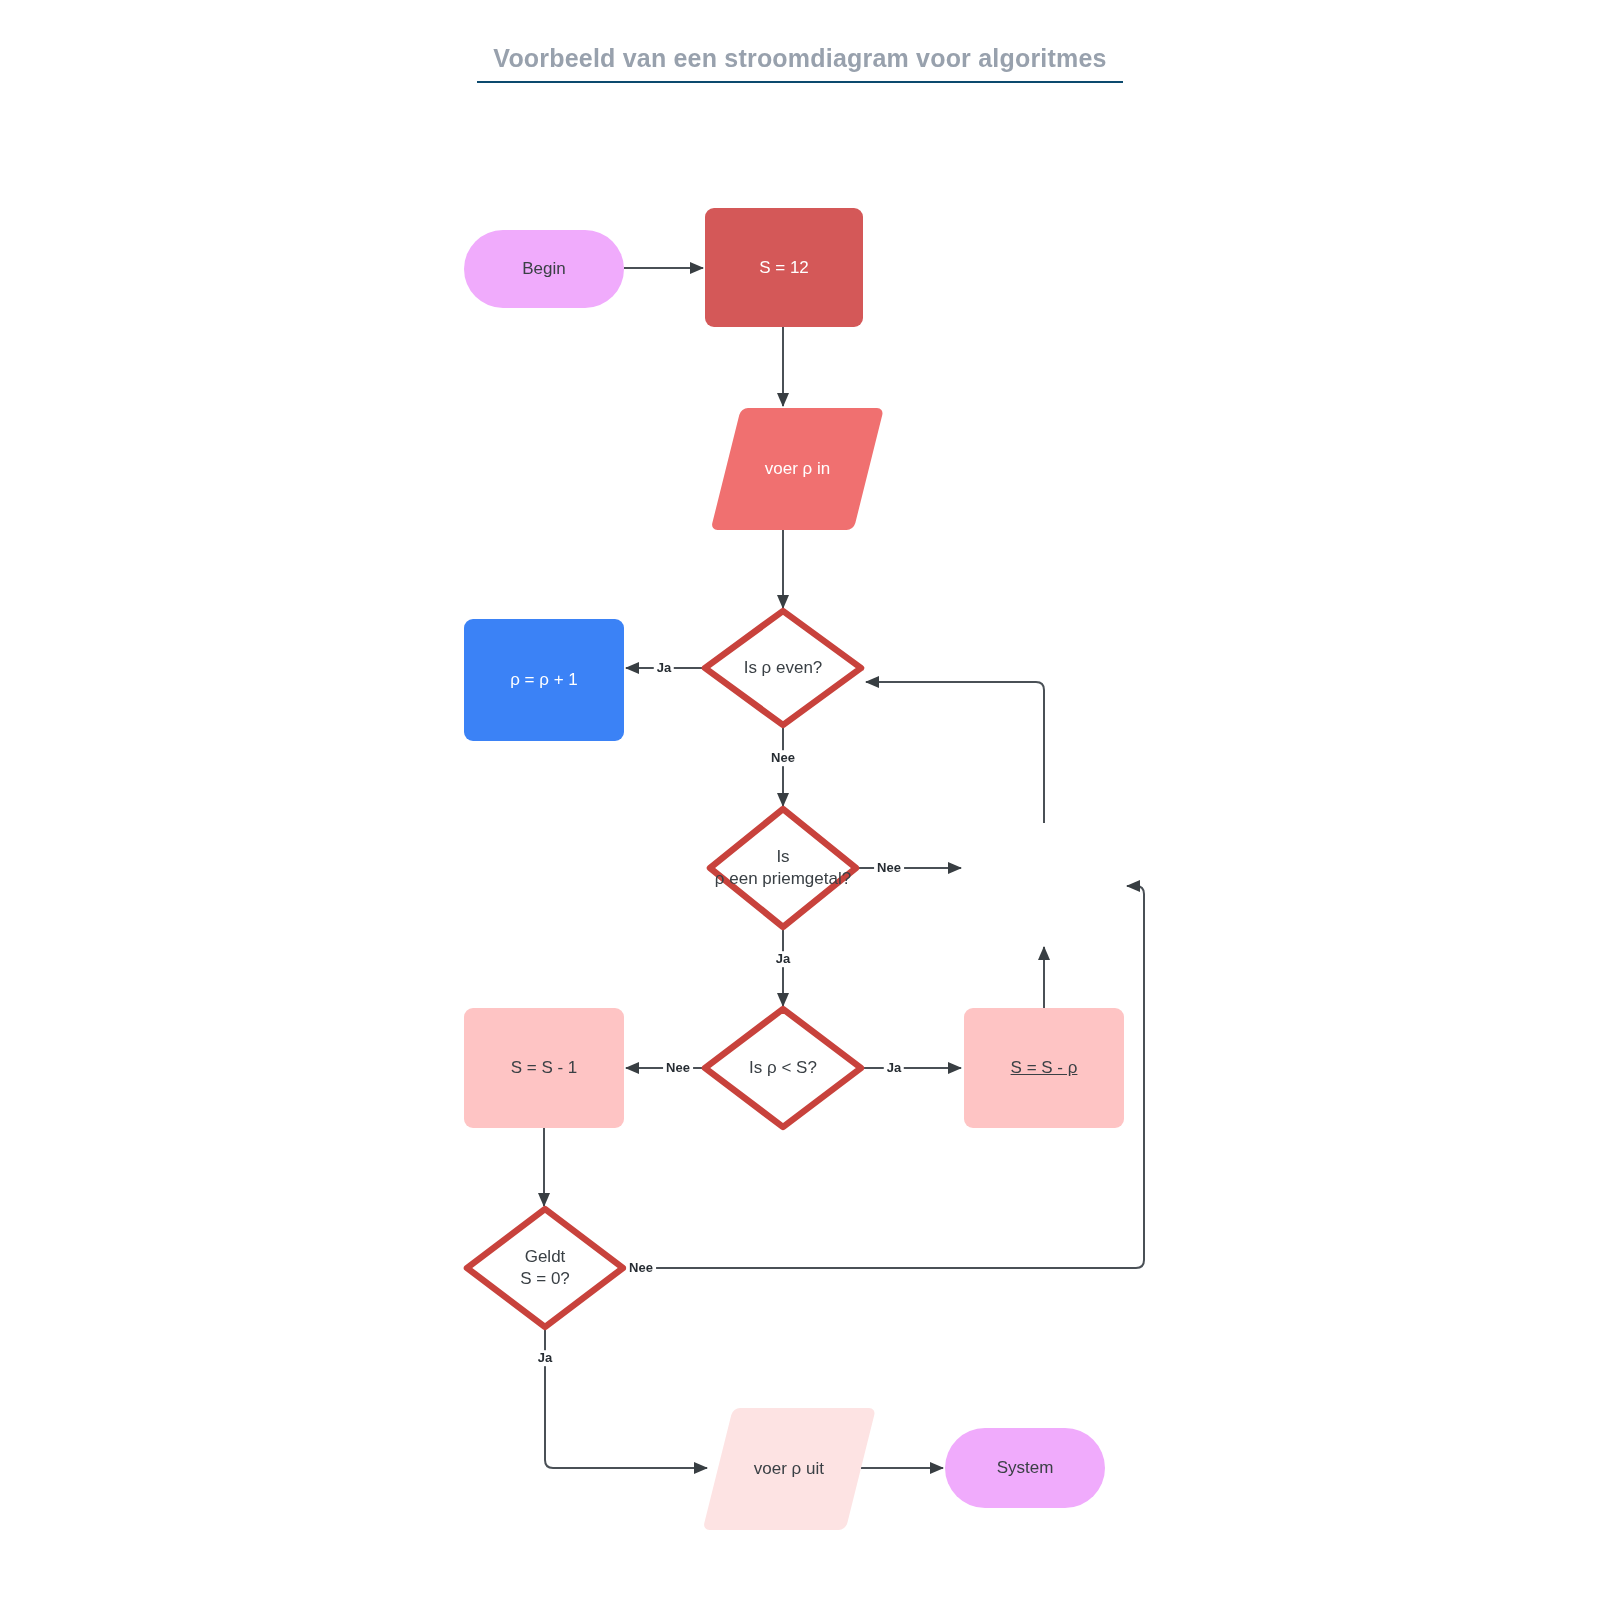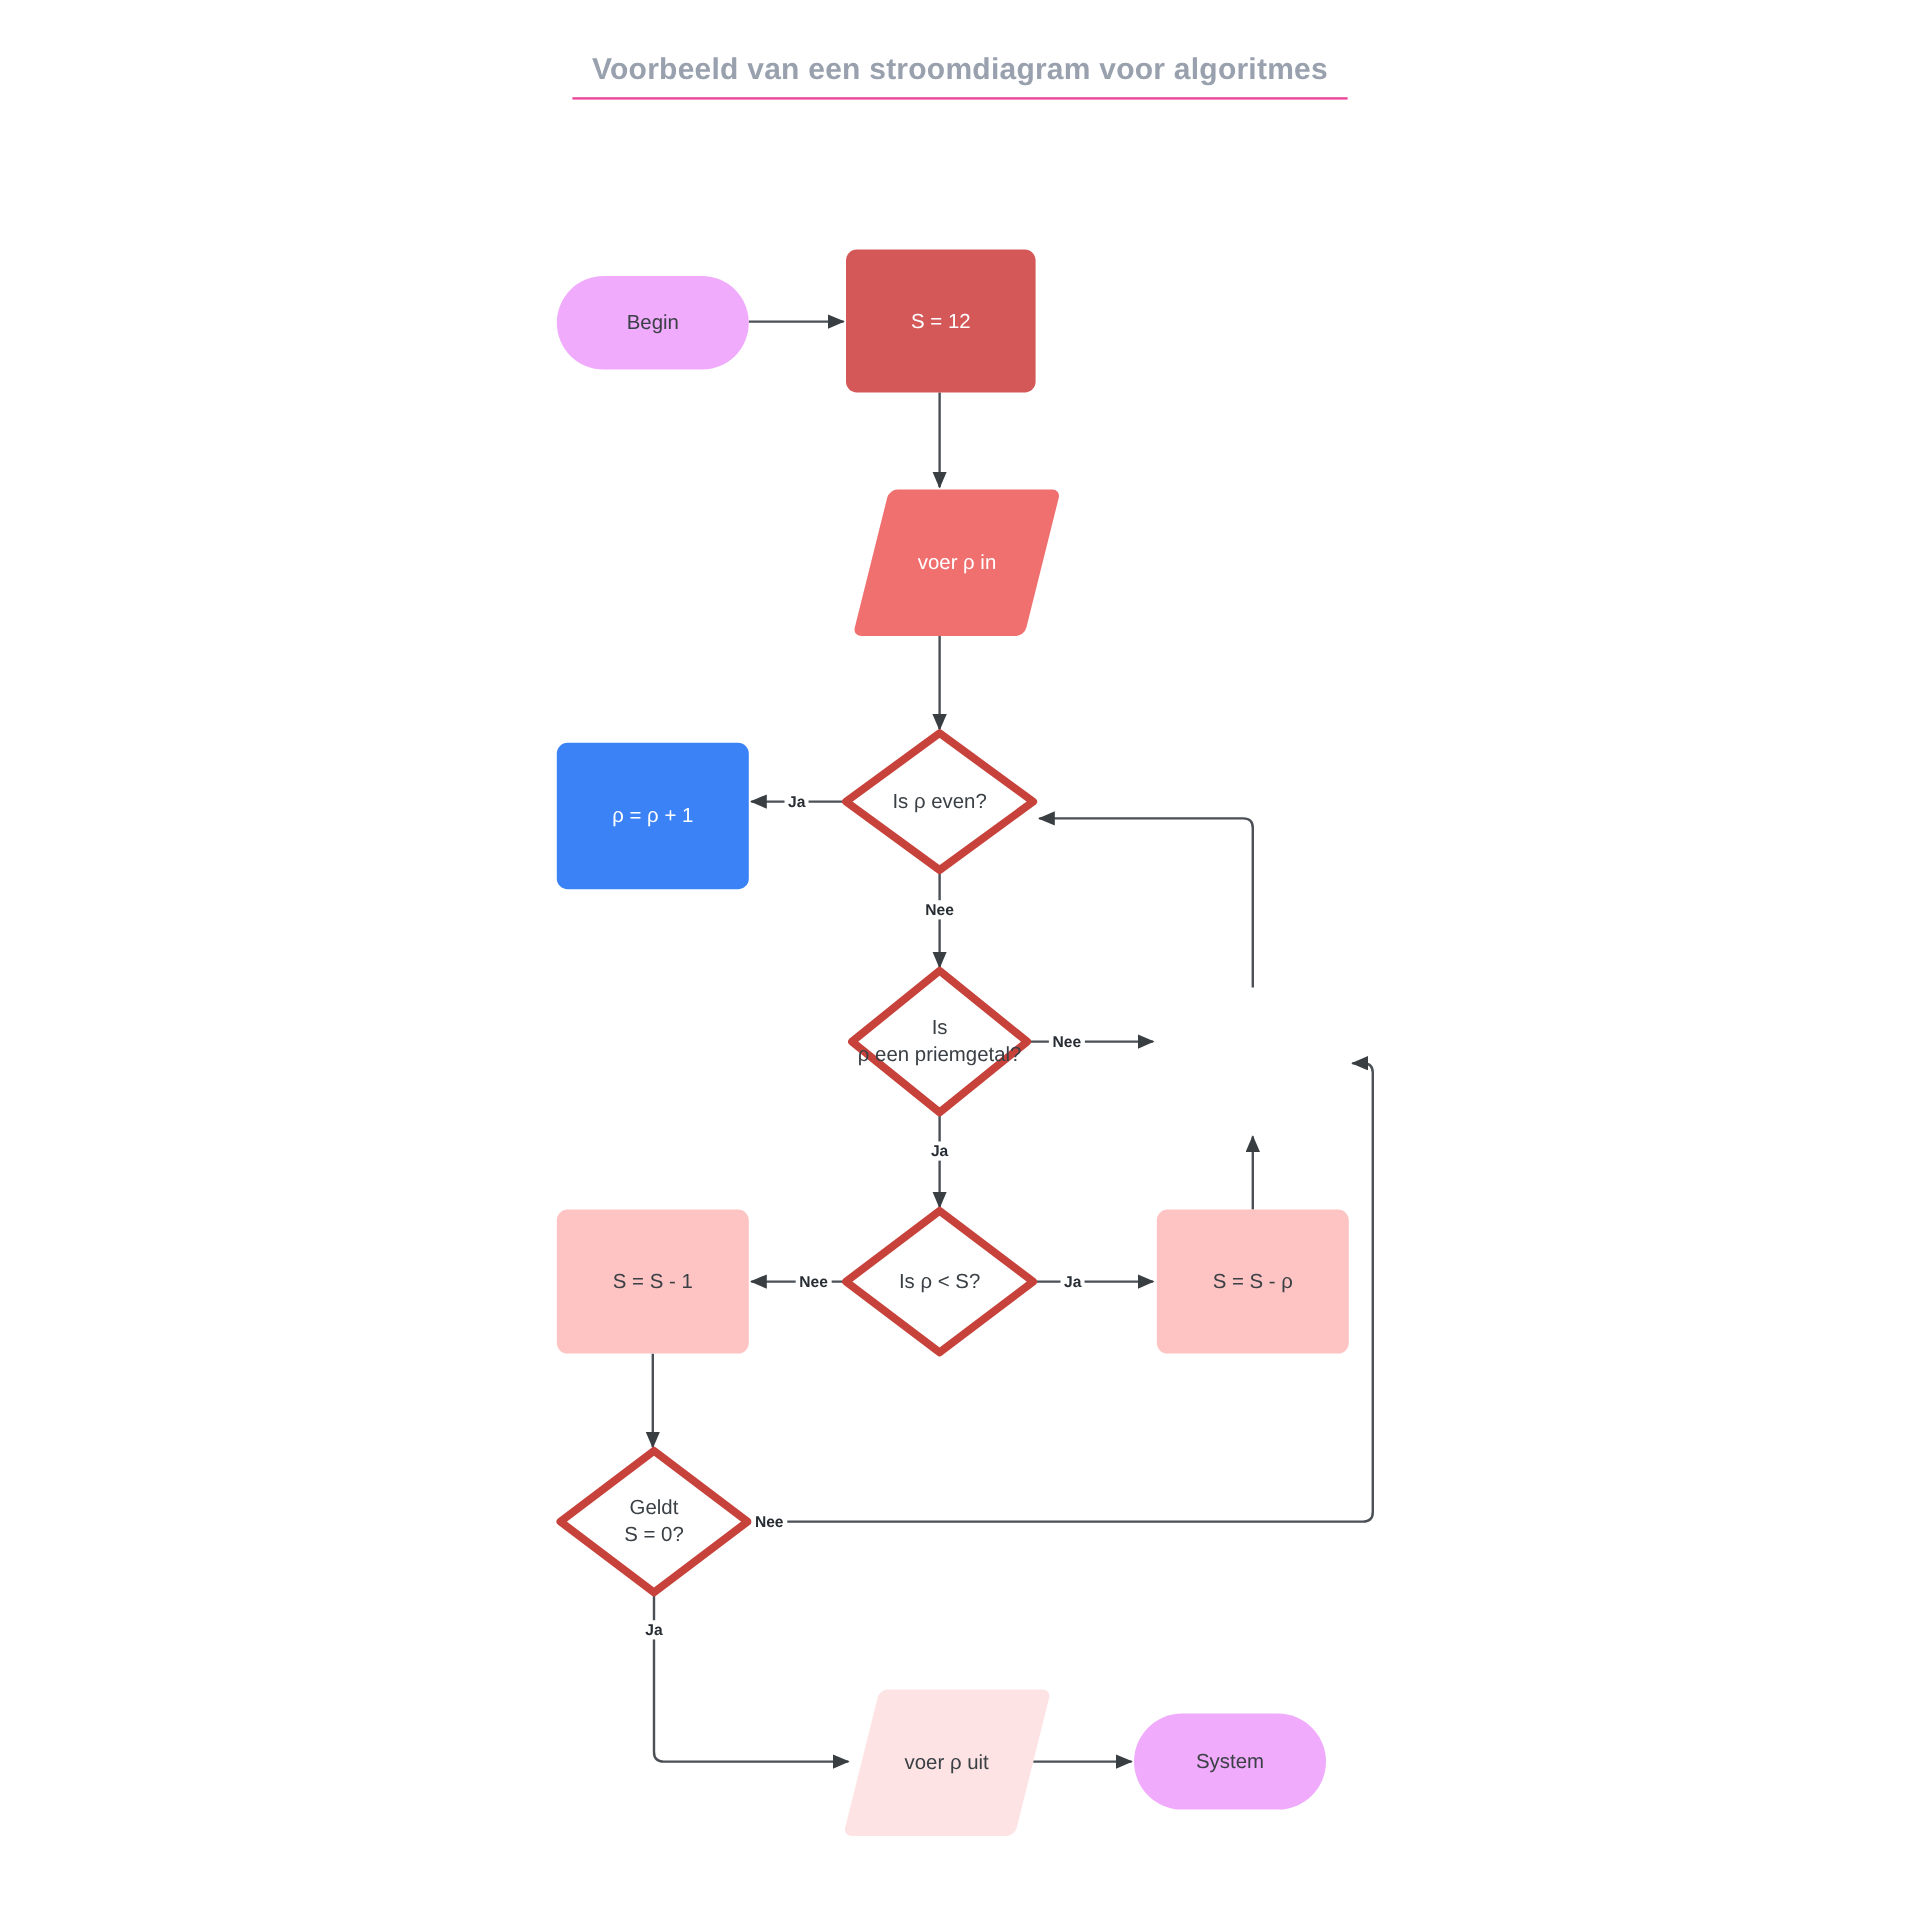--- a/index.html
+++ b/index.html
@@ -5,21 +5,21 @@
   html,body{margin:0;padding:0;background:#ffffff;}
   .stage{
     position:relative;width:1600px;height:1600px;background:#ffffff;overflow:hidden;
     font-family:"Liberation Sans","DejaVu Sans",sans-serif;
   }
   
   .hdr{position:absolute;top:44px;left:0;width:100%;text-align:center;}
   .hdr h1{
     display:inline-block;margin:0;padding:0 16px 8px 16px;
     font-size:25px;font-weight:bold;color:#98A1AD;letter-spacing:.2px;
-    border-bottom:2px solid #ec4899;
+    border-bottom:2px solid #0c4a6e;
   }
   .hdr .sub{margin-top:9px;font-size:13.5px;color:#A6AEB9;}
   .hdr .sub .sep{color:#C6CBD3;padding:0 10px;font-size:15px;}
   
   .node{
     position:absolute;display:flex;align-items:center;justify-content:center;
     font-size:17px;color:#3A4045;text-align:center;box-sizing:border-box;
   }
   .pill{background:#f0abfc;border-radius:40px;}
   .proc{border-radius:9px;}
@@ -91,21 +91,21 @@
 
   <div class="node proc white-t" style="left:464px;top:619px;width:160px;height:122px;background:#3b82f6;">
     <span>ρ = ρ + 1</span>
   </div>
 
 
   <div class="node proc" style="left:464px;top:1008px;width:160px;height:120px;background:#FEC4C4;">
     <span>S = S - 1</span>
   </div>
 
-  <div class="node proc" style="left:964px;top:1008px;width:160px;height:120px;background:#FEC4C4;">
+  <div class="node proc" style="left:964px;top:1008px;width:160px;height:120px;background:#FEC4C4;text-decoration:underline;">
     <span>S = S - ρ</span>
   </div>
 
   <div class="node skewed" style="left:733px;top:1408px;width:143px;height:122px;background:#FDE3E3;">
     <span class="unskew">voer ρ uit</span>
   </div>
 
   <div class="node pill" style="left:945px;top:1428px;width:160px;height:80px;">
     <span>System</span>
   </div>

